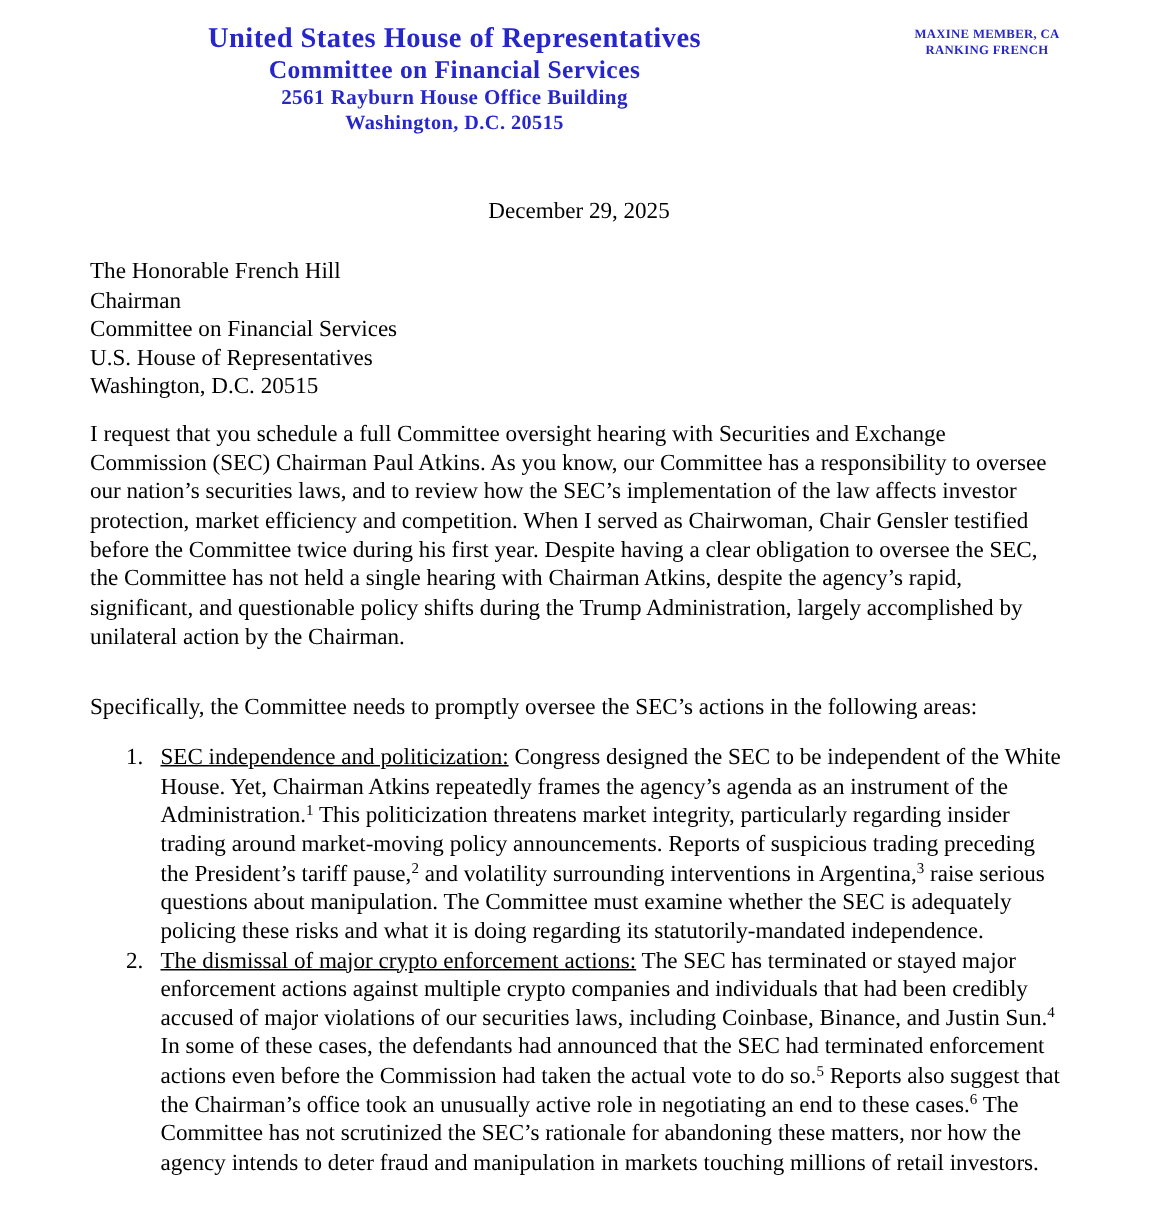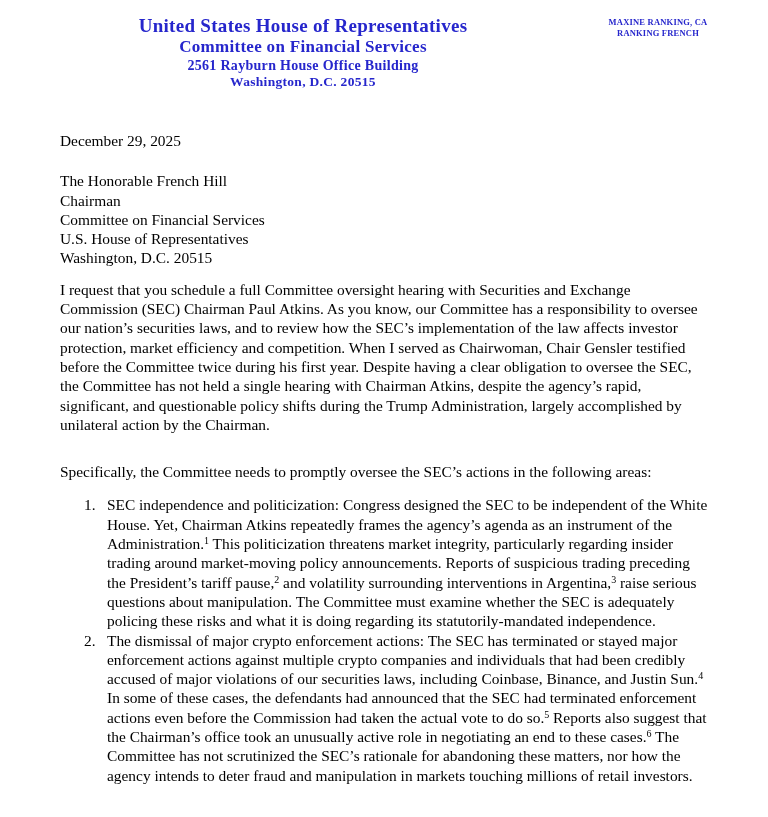--- a/index.html
+++ b/index.html
@@ -48,57 +48,58 @@
   .lh-line3 { font-size: 14px; line-height: 17px; }
   .lh-line4 { font-size: 13.5px; line-height: 16px; }
 
   
   .body-text {
     font-size: 15.4px;
     line-height: 19.3px;
   }
   .date-line {
     margin-top: 41px;
+    text-align: center;
   }
   .recipient { margin-top: 21px; }
   .salutation { margin-top: 16px; }
   .para { margin-top: 12px; width: 652px; }
   .para-intro { margin-top: 28px; }
 
   .points { margin-top: 14px; width: 652px; }
   .list-item {
     position: relative;
     padding-left: 47px;
   }
   .list-num {
     position: absolute;
     left: 24px;
     top: 0;
   }
-  .item-heading { }
+  .item-heading { text-decoration: underline; }
   sup {
     font-size: 10px;
     line-height: 0;
     vertical-align: 5px;
   }
 </style>
 </head>
 <body>
 
 <div class="page">
 
   <header class="letterhead">
     <div class="lh-center lh-blue">
       <div class="lh-line1">United States House of Representatives</div>
       <div class="lh-line2">Committee on Financial Services</div>
       <div class="lh-line3">2561 Rayburn House Office Building</div>
       <div class="lh-line4">Washington, D.C. 20515</div>
     </div>
     <div class="lh-side lh-right lh-blue">
-      <div>MAXINE RANKING, CA</div>
+      <div>MAXINE MEMBER, CA</div>
       <div>RANKING FRENCH</div>
     </div>
   </header>
 
   <div class="body-text date-line">December 29, 2025</div>
 
   <div class="body-text recipient">
     <div>The Honorable French Hill</div>
     <div>Chairman</div>
     <div>Committee on Financial Services</div>

